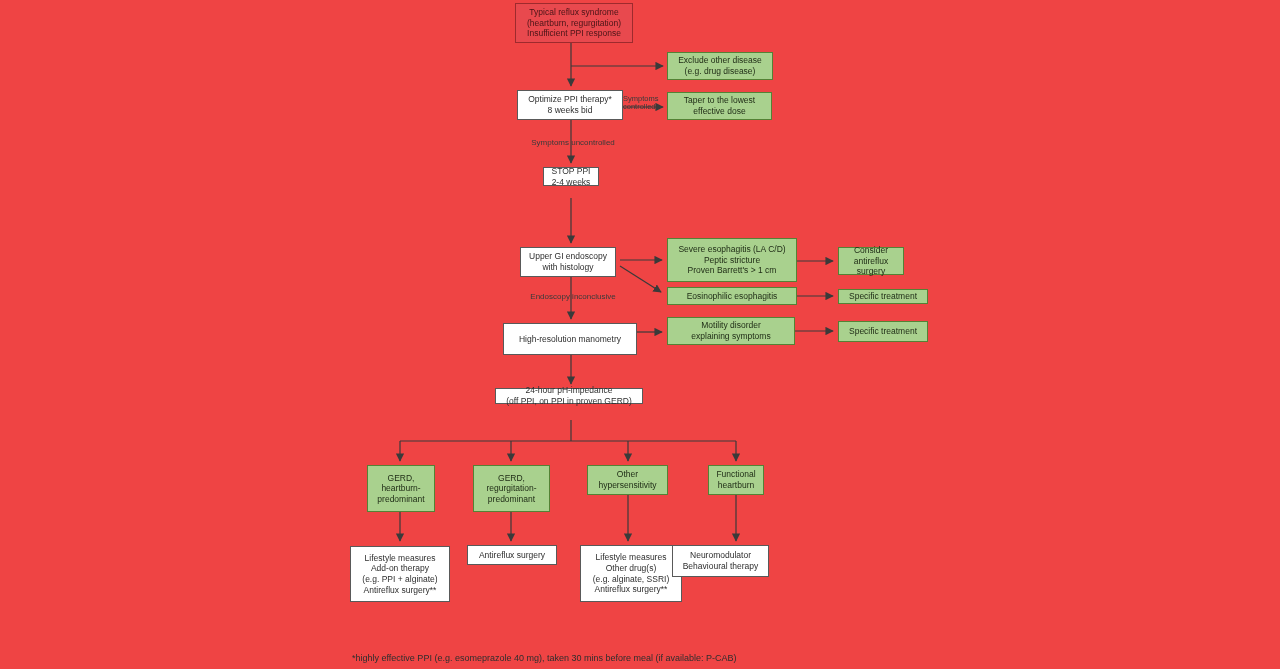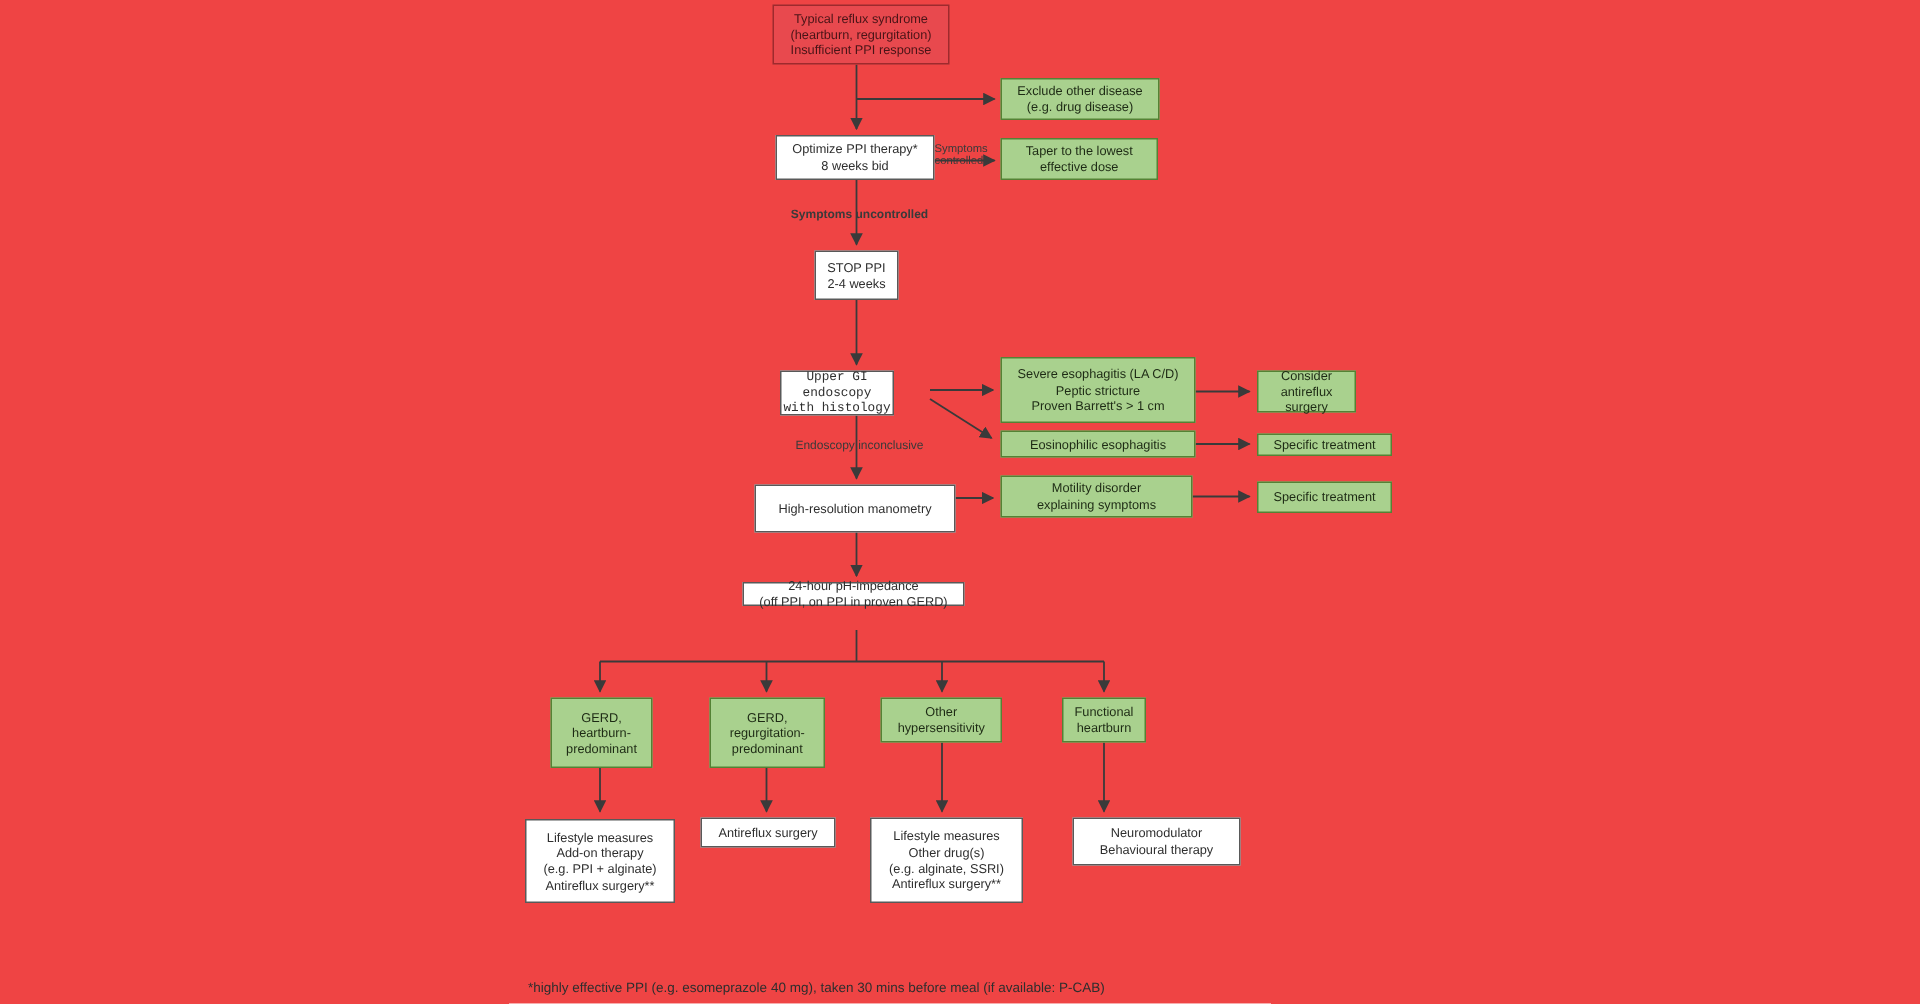--- a/index.html
+++ b/index.html
@@ -95,23 +95,23 @@
 
   <div class="node red" style="left:515px;top:3px;width:118px;height:40px;">Typical reflux syndrome
 (heartburn, regurgitation)
 Insufficient PPI response</div>
   <div class="node green" style="left:667px;top:52px;width:106px;height:28px;">Exclude other disease
 (e.g. drug disease)</div>
   <div class="node white" style="left:517px;top:90px;width:106px;height:30px;">Optimize PPI therapy*
 8 weeks bid</div>
   <div class="node green" style="left:667px;top:92px;width:105px;height:28px;">Taper to the lowest
 effective dose</div>
-  <div class="node white" style="left:543px;top:167px;width:56px;height:33px;">STOP PPI
+  <div class="node white" style="left:543px;top:167px;width:56px;height:19px;">STOP PPI
 2-4 weeks</div>
-  <div class="node white" style="left:520px;top:247px;width:76px;height:30px;font-family:Liberation Mono, monospace;">Upper GI endoscopy
+  <div class="node white" style="left:520px;top:247px;width:96px;height:30px;">Upper GI endoscopy
 with histology</div>
   <div class="node green" style="left:667px;top:238px;width:130px;height:44px;">Severe esophagitis (LA C/D)
 Peptic stricture
 Proven Barrett's &gt; 1 cm</div>
   <div class="node green" style="left:667px;top:287px;width:130px;height:18px;">Eosinophilic esophagitis</div>
   <div class="node green" style="left:838px;top:247px;width:66px;height:28px;">Consider
 antireflux surgery</div>
   <div class="node green" style="left:838px;top:289px;width:90px;height:15px;">Specific treatment</div>
   <div class="node white" style="left:503px;top:323px;width:134px;height:32px;">High-resolution manometry</div>
   <div class="node green" style="left:667px;top:317px;width:128px;height:28px;">Motility disorder
@@ -131,26 +131,26 @@
 heartburn</div>
   <div class="node white" style="left:350px;top:546px;width:100px;height:56px;">Lifestyle measures
 Add-on therapy
 (e.g. PPI + alginate)
 Antireflux surgery**</div>
   <div class="node white" style="left:467px;top:545px;width:90px;height:20px;">Antireflux surgery</div>
   <div class="node white" style="left:580px;top:545px;width:102px;height:57px;">Lifestyle measures
 Other drug(s)
 (e.g. alginate, SSRI)
 Antireflux surgery**</div>
-  <div class="node white" style="left:715px;top:545px;width:112px;height:32px;">Neuromodulator
+  <div class="node white" style="left:672px;top:545px;width:97px;height:32px;">Neuromodulator
 Behavioural therapy</div>
 
   <div class="edge-label small" style="left:623px;top:95px;width:44px;">Symptoms
 controlled</div>
-  <div class="edge-label center" style="left:518px;top:139px;width:110px;font-weight:bold;">Symptoms uncontrolled</div>
+  <div class="edge-label center" style="left:518px;top:139px;width:110px;">Symptoms uncontrolled</div>
   <div class="edge-label center" style="left:518px;top:293px;width:110px;">Endoscopy inconclusive</div>
 
   <div class="footnotes">
     <div class="footnote-line">*highly effective PPI (e.g. esomeprazole 40 mg), taken 30 mins before meal (if available: P-CAB)</div>
     
   </div>
 
 </div>
 
 </body></html>

